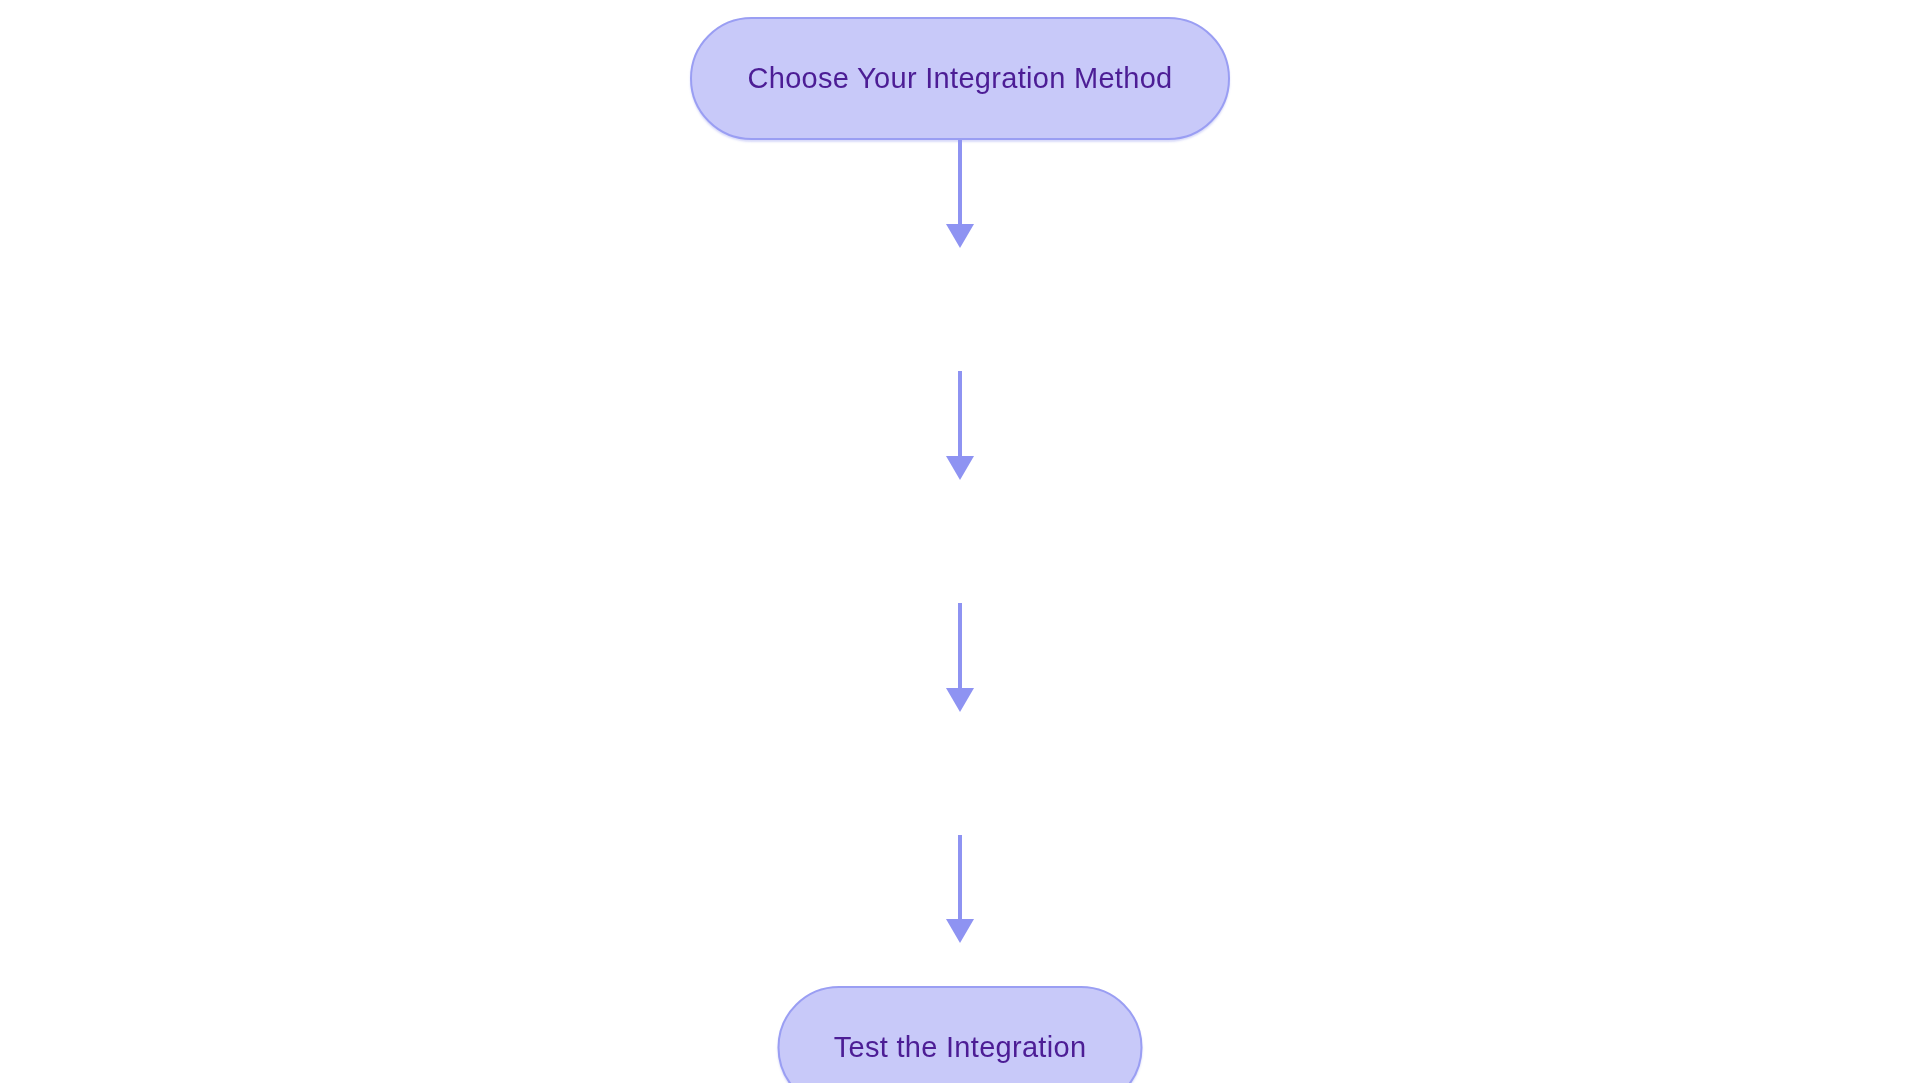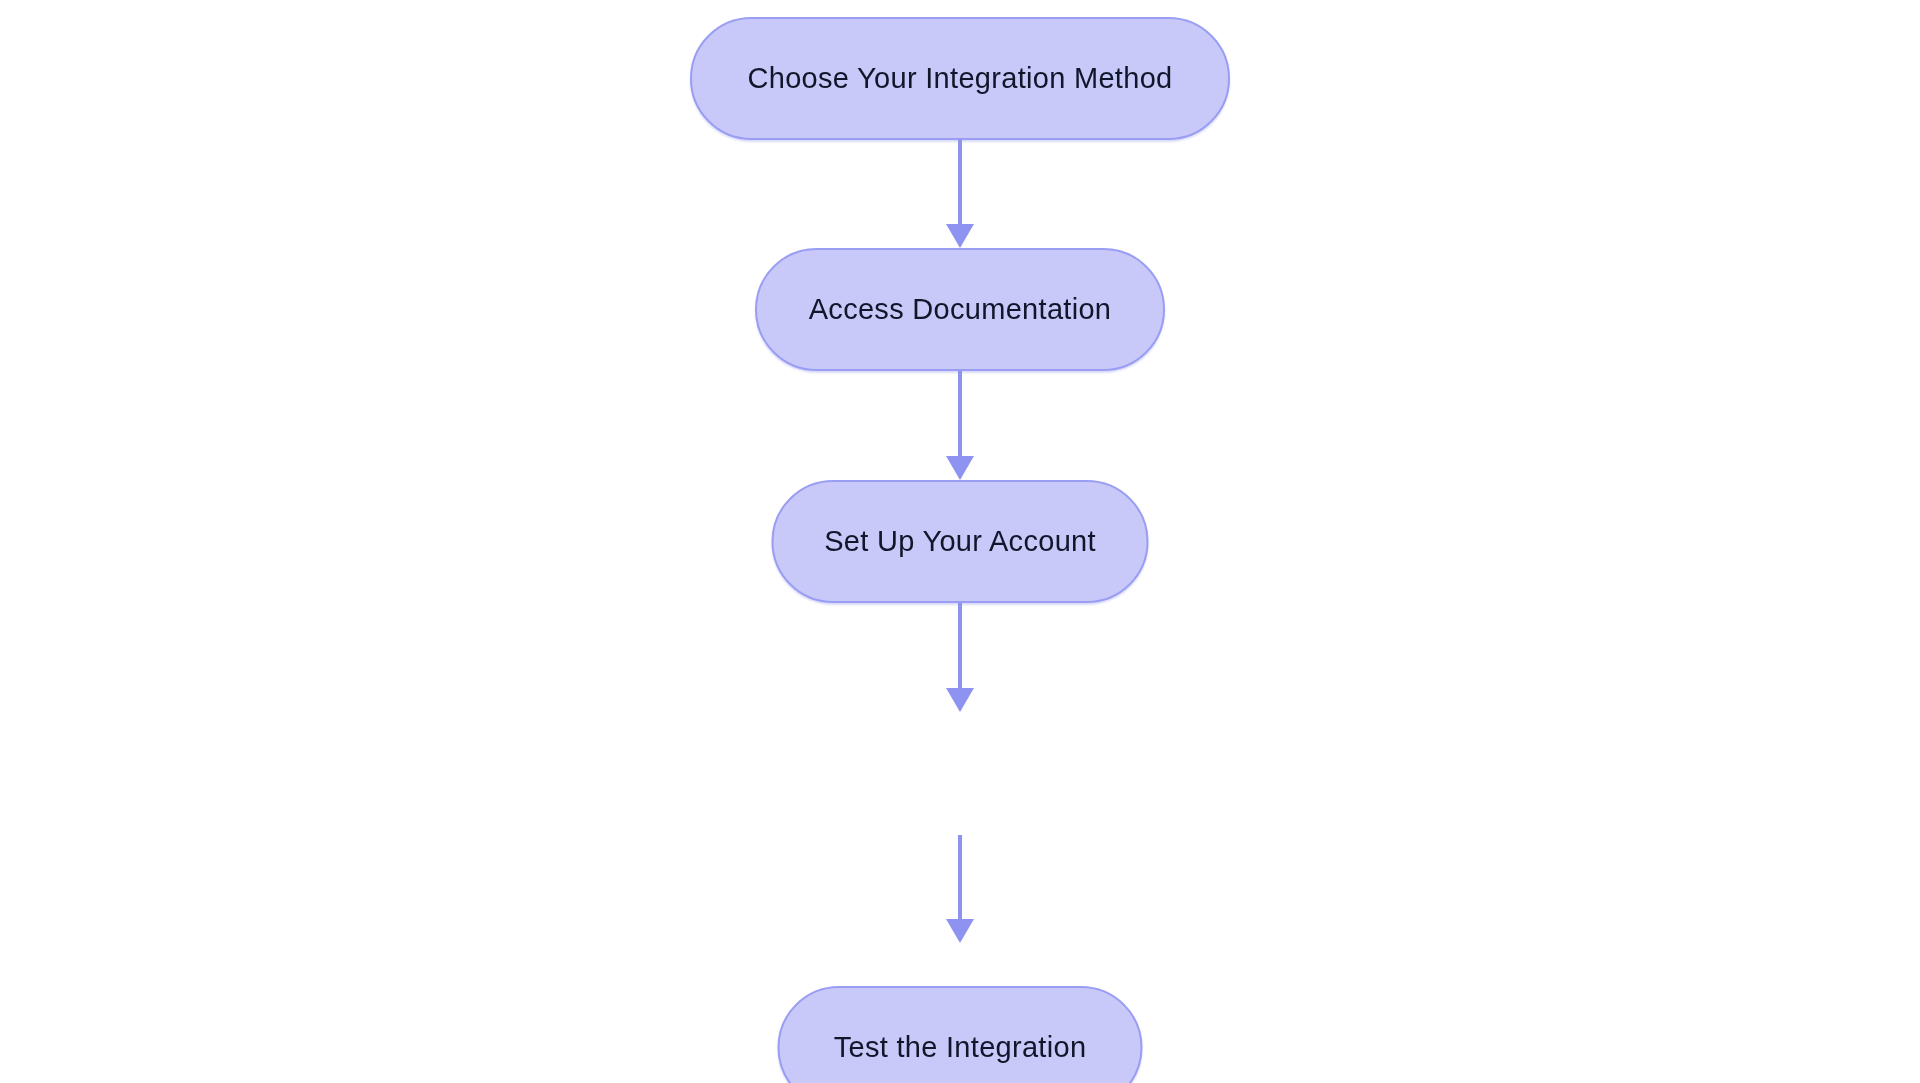--- a/index.html
+++ b/index.html
@@ -26,21 +26,21 @@
     background: #c8c9f9;
     border: 2px solid #9a9ef3;
     border-radius: 62px;
     box-sizing: border-box;
     display: flex;
     align-items: center;
     justify-content: center;
     box-shadow: 0 2px 2px rgba(130, 135, 235, 0.30);
   }
   .node-label {
-    color: #0f172a;
+    color: #4c1d95;
     font-size: 29px;
     font-weight: 400;
     letter-spacing: 0.3px;
     white-space: nowrap;
     text-align: center;
   }
   .n1 { top: 17px;  width: 540px; }
   .n2 { top: 248px; width: 410px; }
   .n3 { top: 480px; width: 377px; }
   .n4 { top: 712px; width: 450px; }
@@ -79,32 +79,26 @@
 
   <div class="node n1">
     <span class="node-label">Choose Your Integration Method</span>
   </div>
 
   <div class="arrow a1">
     <div class="arrow-line"></div>
     <div class="arrow-head"></div>
   </div>
 
-  <div class="node n2">
-    <span class="node-label">Access Documentation</span>
-  </div>
 
   <div class="arrow a2">
     <div class="arrow-line"></div>
     <div class="arrow-head"></div>
   </div>
 
-  <div class="node n3">
-    <span class="node-label">Set Up Your Account</span>
-  </div>
 
   <div class="arrow a3">
     <div class="arrow-line"></div>
     <div class="arrow-head"></div>
   </div>
 
 
   <div class="arrow a4">
     <div class="arrow-line"></div>
     <div class="arrow-head"></div>

